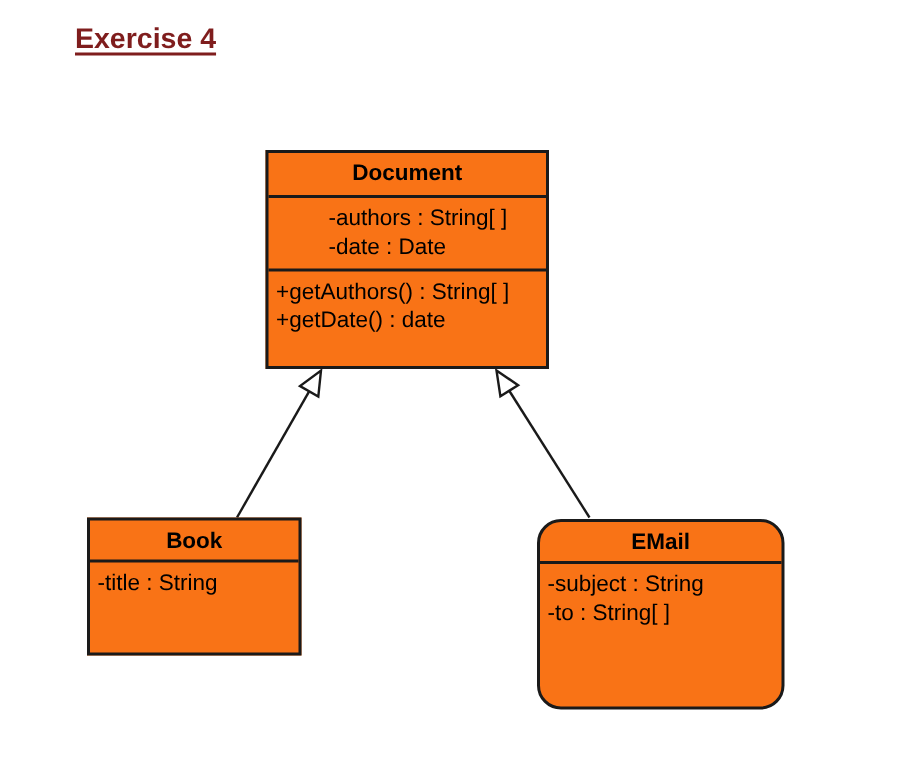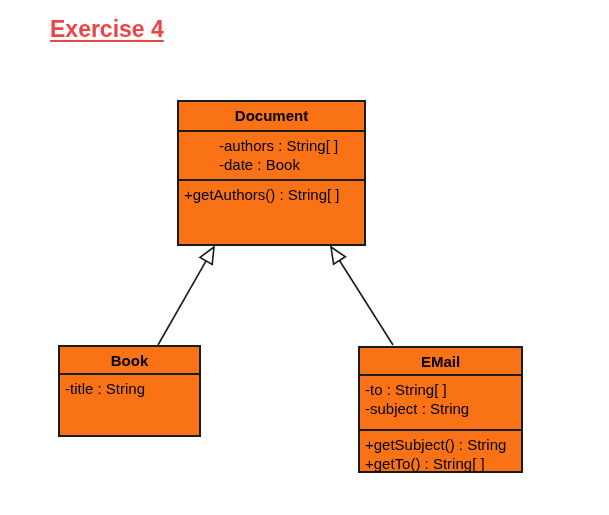--- a/index.html
+++ b/index.html
@@ -13,26 +13,26 @@
     height: 515px;
     background: #ffffff;
     font-family: "Liberation Sans", "DejaVu Sans", sans-serif;
     color: #000000;
     overflow: hidden;
   }
   .page-title {
     position: absolute;
     left: 50px;
     top: 16px;
-    font-size: 23px;
+    font-size: 19px;
     font-weight: bold;
     text-decoration: underline;
     text-decoration-thickness: 2px;
     text-underline-offset: 3px;
-    color: #ef4444;
+    color: #7f1d1d;
   }
   .uml-class {
     position: absolute;
     box-sizing: border-box;
     border: 2px solid #1a1a1a;
     background: #f97316;
     font-size: 15px;
   }
   .uml-name {
     box-sizing: border-box;
@@ -57,21 +57,21 @@
   .uml-line {
     line-height: 19px;
     white-space: nowrap;
   }
   .c-doc   { left: 177px; top: 100px; width: 189px; height: 146px; }
   .c-doc .uml-name  { height: 30px; }
   .c-doc .uml-attrs { height: 47px; padding-left: 40px; }
   .c-book  { left: 58px;  top: 345px; width: 143px; height: 92px; }
   .c-book .uml-name  { height: 28px; }
   .c-book .uml-attrs { height: 45px; }
-  .c-email { left: 358px; top: 346px; width: 165px; height: 127px; }
+  .c-email { left: 358px; top: 346px; width: 165px; height: 127px; border-radius: 16px; }
   .c-email .uml-name  { height: 28px; }
   .c-email .uml-attrs { height: 53px; }
   .arrows {
     position: absolute;
     left: 0;
     top: 0;
     pointer-events: none;
   }
 </style>
 </head>
@@ -89,39 +89,36 @@
     <g>
       <line x1="393" y1="345" x2="339.5" y2="260.5" stroke="#1a1a1a" stroke-width="1.6"></line>
       <polygon points="331,247 345.4,256.8 333.6,264.2" fill="#ffffff" stroke="#1a1a1a" stroke-width="1.6"></polygon>
     </g>
   </svg>
 
   <div class="uml-class c-doc">
     <div class="uml-name">Document</div>
     <div class="uml-attrs">
       <div class="uml-line">-authors : String[ ]</div>
-      <div class="uml-line">-date : Book</div>
+      <div class="uml-line">-date : Date</div>
     </div>
     <div class="uml-methods">
       <div class="uml-line">+getAuthors() : String[ ]</div>
+      <div class="uml-line">+getDate() : date</div>
     </div>
   </div>
 
   <div class="uml-class c-book">
     <div class="uml-name">Book</div>
     <div class="uml-attrs">
       <div class="uml-line">-title : String</div>
     </div>
   </div>
 
   <div class="uml-class c-email">
     <div class="uml-name">EMail</div>
     <div class="uml-attrs">
+      <div class="uml-line">-subject : String</div>
       <div class="uml-line">-to : String[ ]</div>
-      <div class="uml-line">-subject : String</div>
-    </div>
-    <div class="uml-methods">
-      <div class="uml-line">+getSubject() : String</div>
-      <div class="uml-line">+getTo() : String[ ]</div>
     </div>
   </div>
 
 </div>
 
 </body></html>

